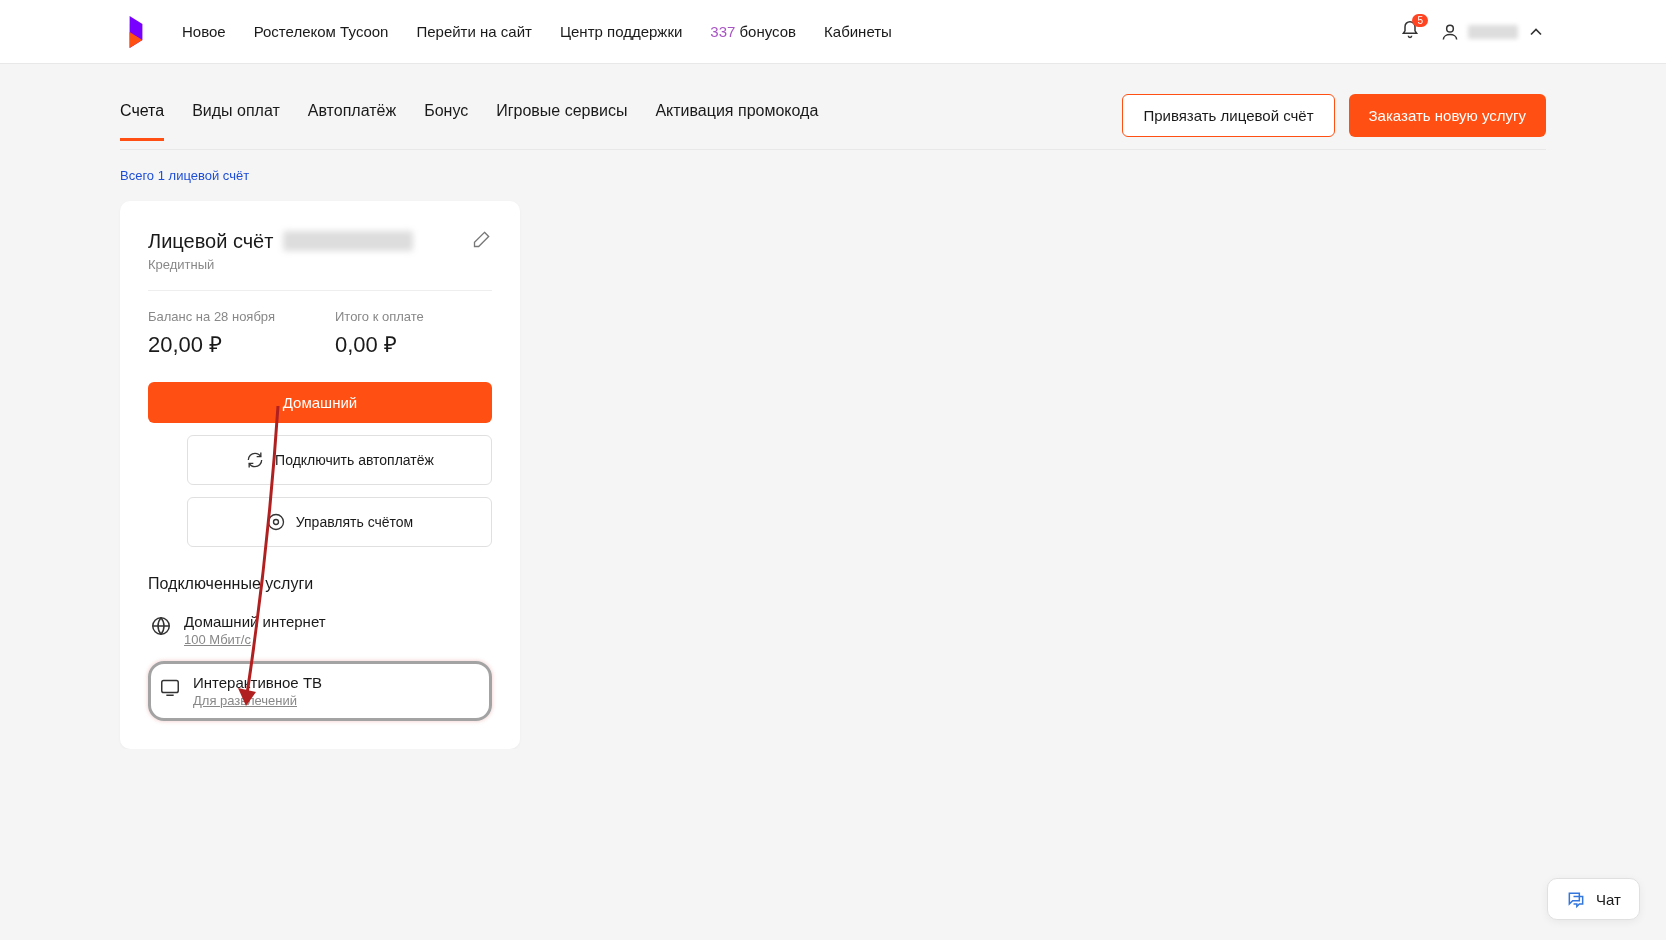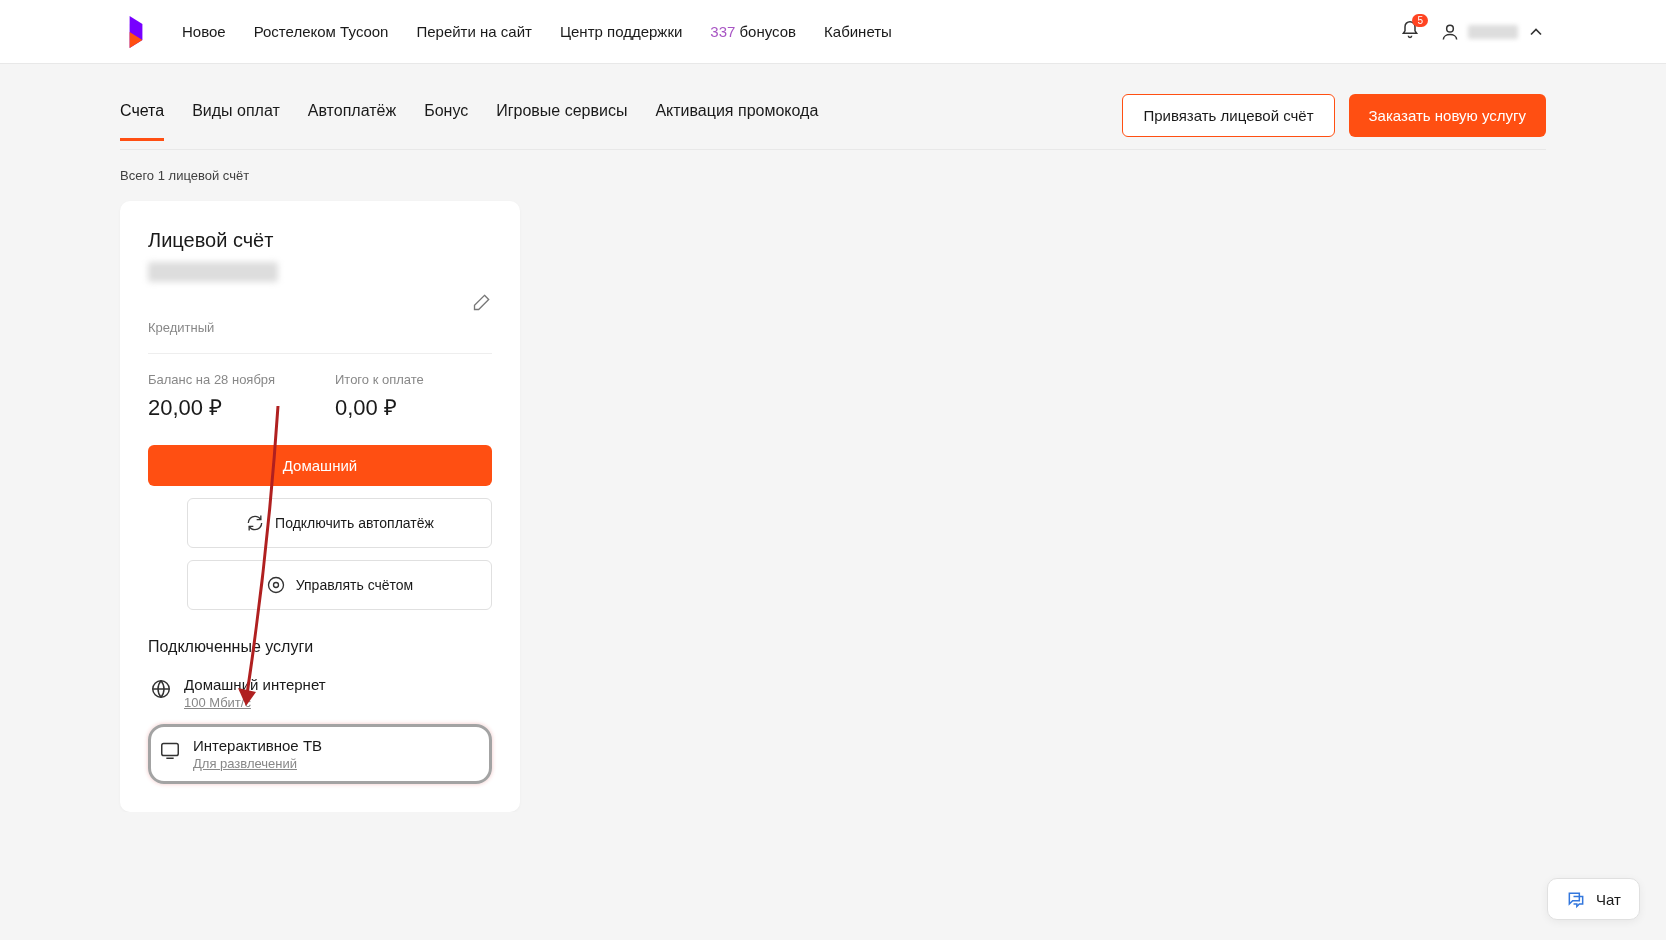--- a/index.html
+++ b/index.html
@@ -17,23 +17,23 @@
     .blur-name { width: 50px; height: 14px; background: #ddd; filter: blur(2px); border-radius: 2px; }
     .page { padding: 0 120px; }
     .subheader { display: flex; align-items: center; padding: 30px 0 0; border-bottom: 1px solid #e8e8e8; }
     .tabs { display: flex; gap: 28px; flex: 1; }
     .tab { font-size: 16px; padding-bottom: 18px; cursor: pointer; border-bottom: 3px solid transparent; }
     .tab.active { border-bottom-color: #ff4f12; color: #101010; font-weight: 500; }
     .sub-actions { display: flex; gap: 14px; padding-bottom: 12px; }
     .btn { border-radius: 6px; padding: 12px 20px; font-size: 15px; cursor: pointer; border: none; }
     .btn-orange { background: #ff4f12; color: #fff; }
     .btn-outline { background: #fff; border: 1px solid #ff4f12; color: #1a1a1a; }
-    .summary { font-size: 13px; color: #404040; padding: 18px 0; }
+    .summary { font-size: 13px; color: #1d4ed8; padding: 18px 0; }
     .card { background: #fff; border-radius: 10px; padding: 28px; width: 400px; box-shadow: 0 1px 3px rgba(0,0,0,.04); position: relative; }
-    .card-title-row { display: flex; align-items: flex-start; gap: 10px; flex-direction: column; }
+    .card-title-row { display: flex; align-items: center; gap: 10px; }
     .card-title { font-size: 20px; font-weight: 500; }
     .blur-num { width: 130px; height: 20px; background: #ddd; filter: blur(3px); border-radius: 2px; }
     .edit-icon { margin-left: auto; cursor: pointer; color: #888; }
     .card-sub { font-size: 13px; color: #888; margin-top: 4px; }
     .divider { height: 1px; background: #eee; margin: 18px 0; }
     .balance-row { display: flex; gap: 60px; }
     .balance-label { font-size: 13px; color: #888; margin-bottom: 4px; }
     .balance-val { font-size: 22px; font-weight: 500; }
     .btn-block { display: block; width: 100%; text-align: center; }
     .btn-topup { margin-top: 24px; background: #ff4f12; color: #fff; }

